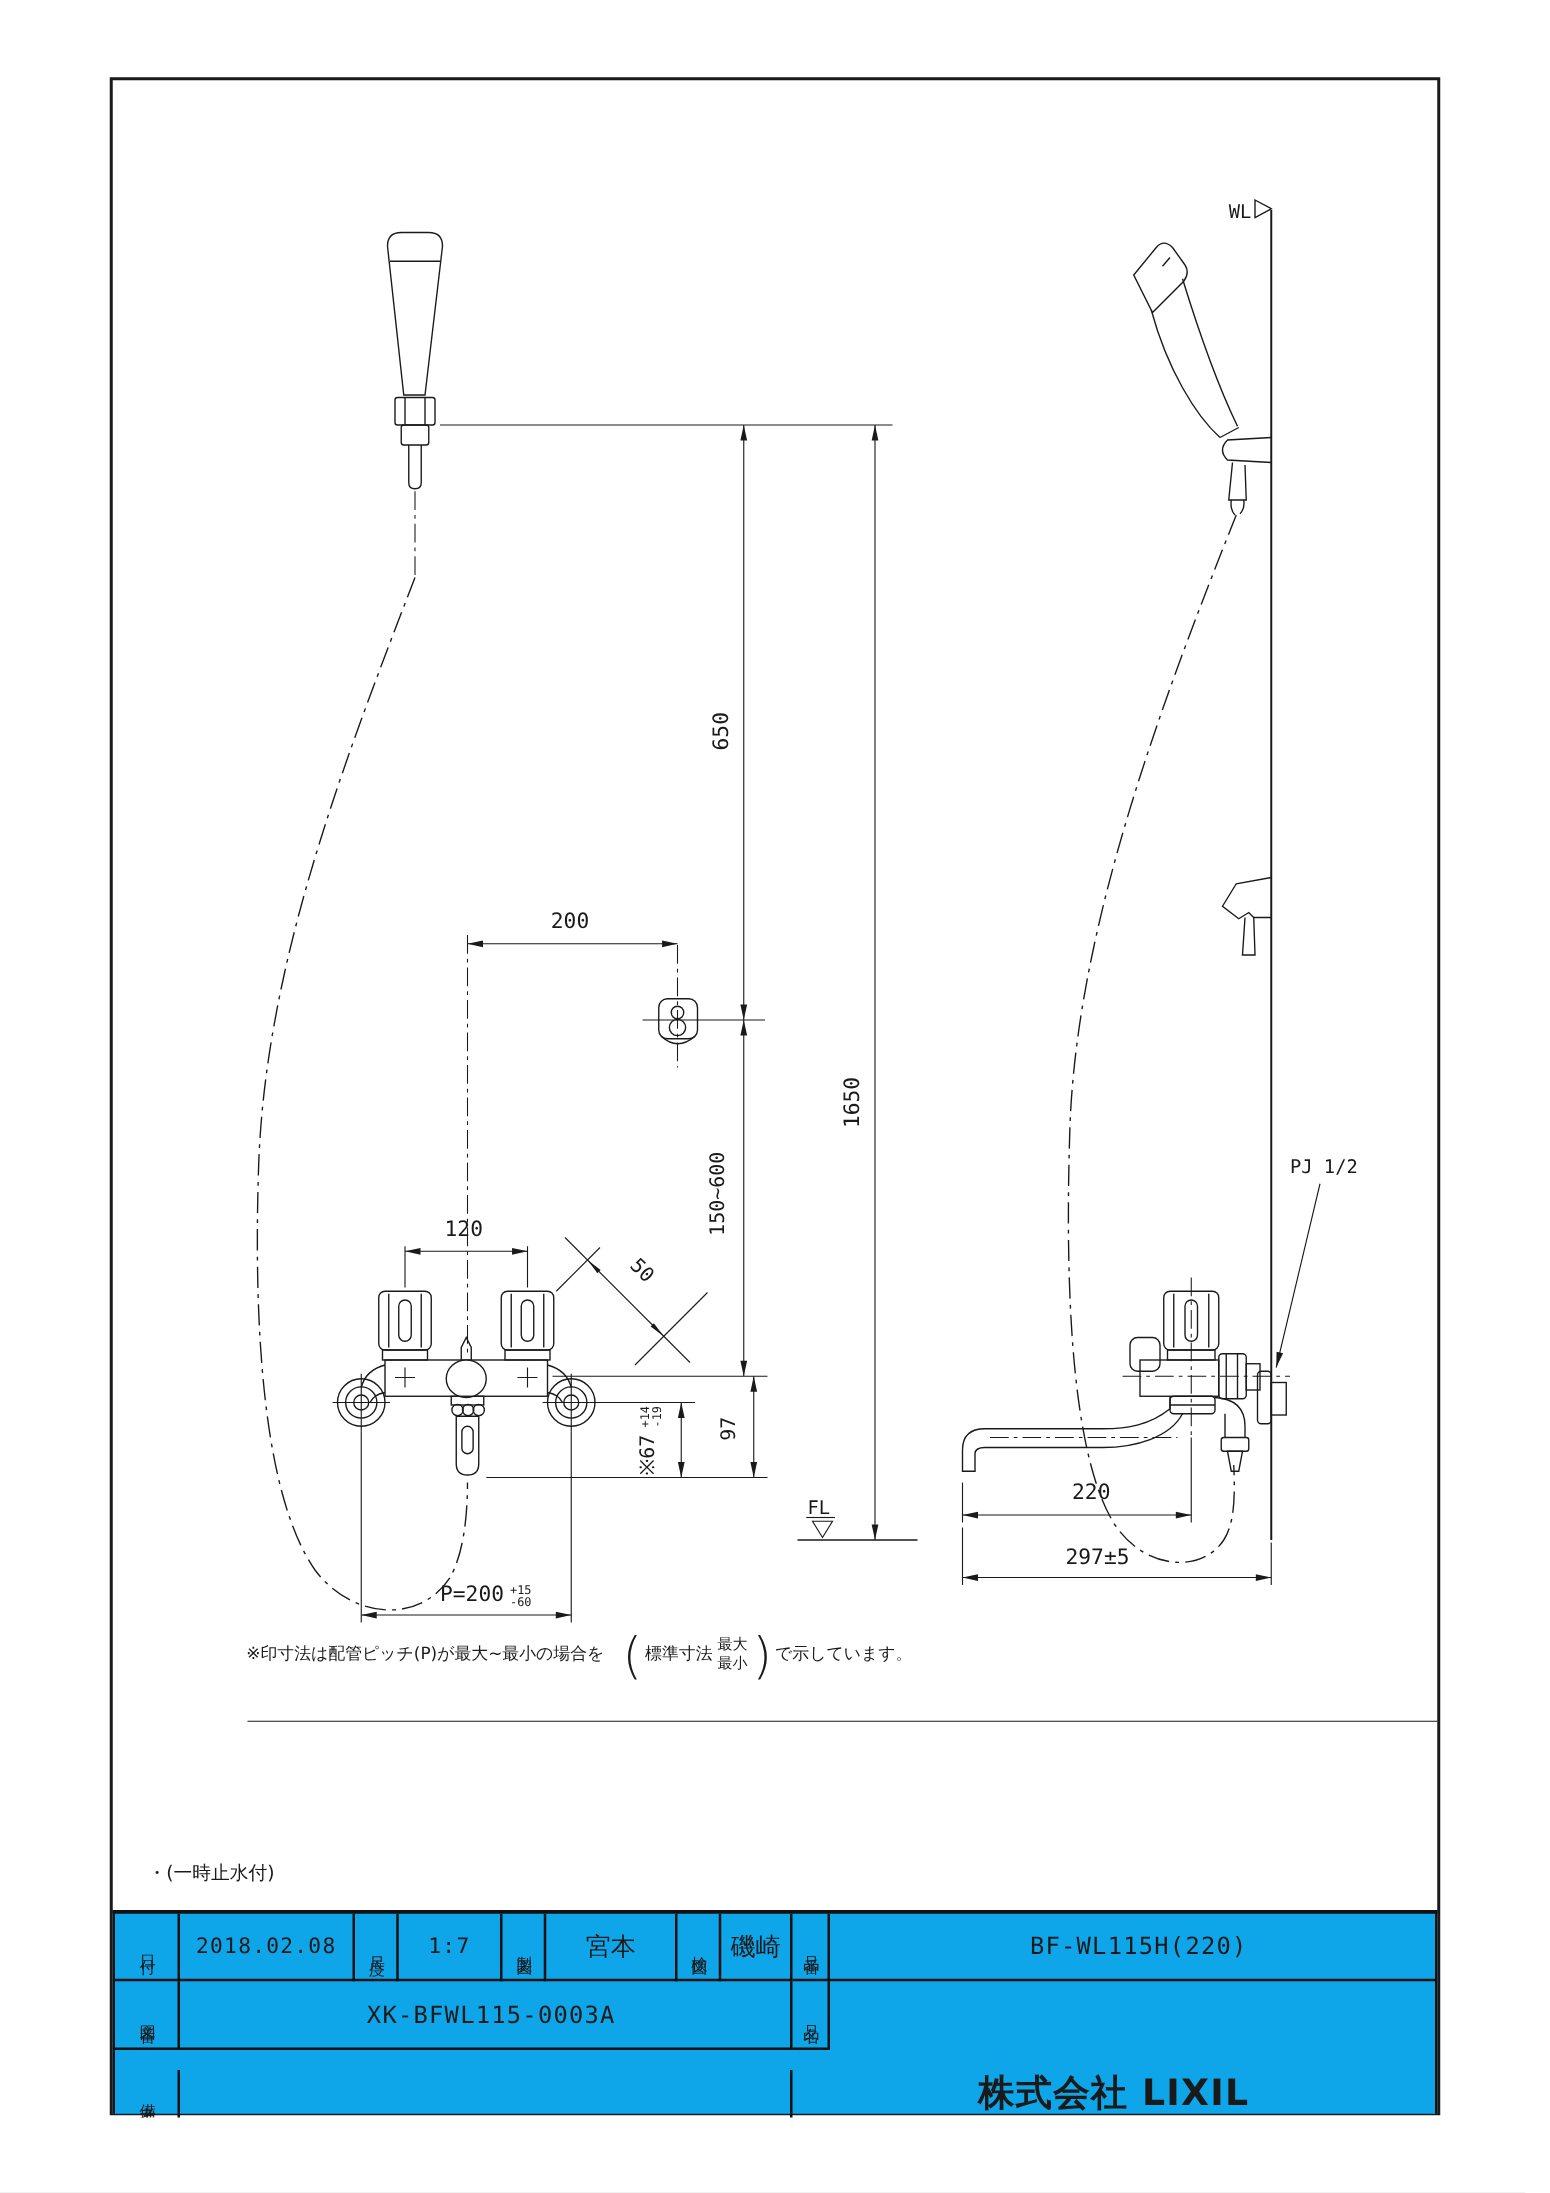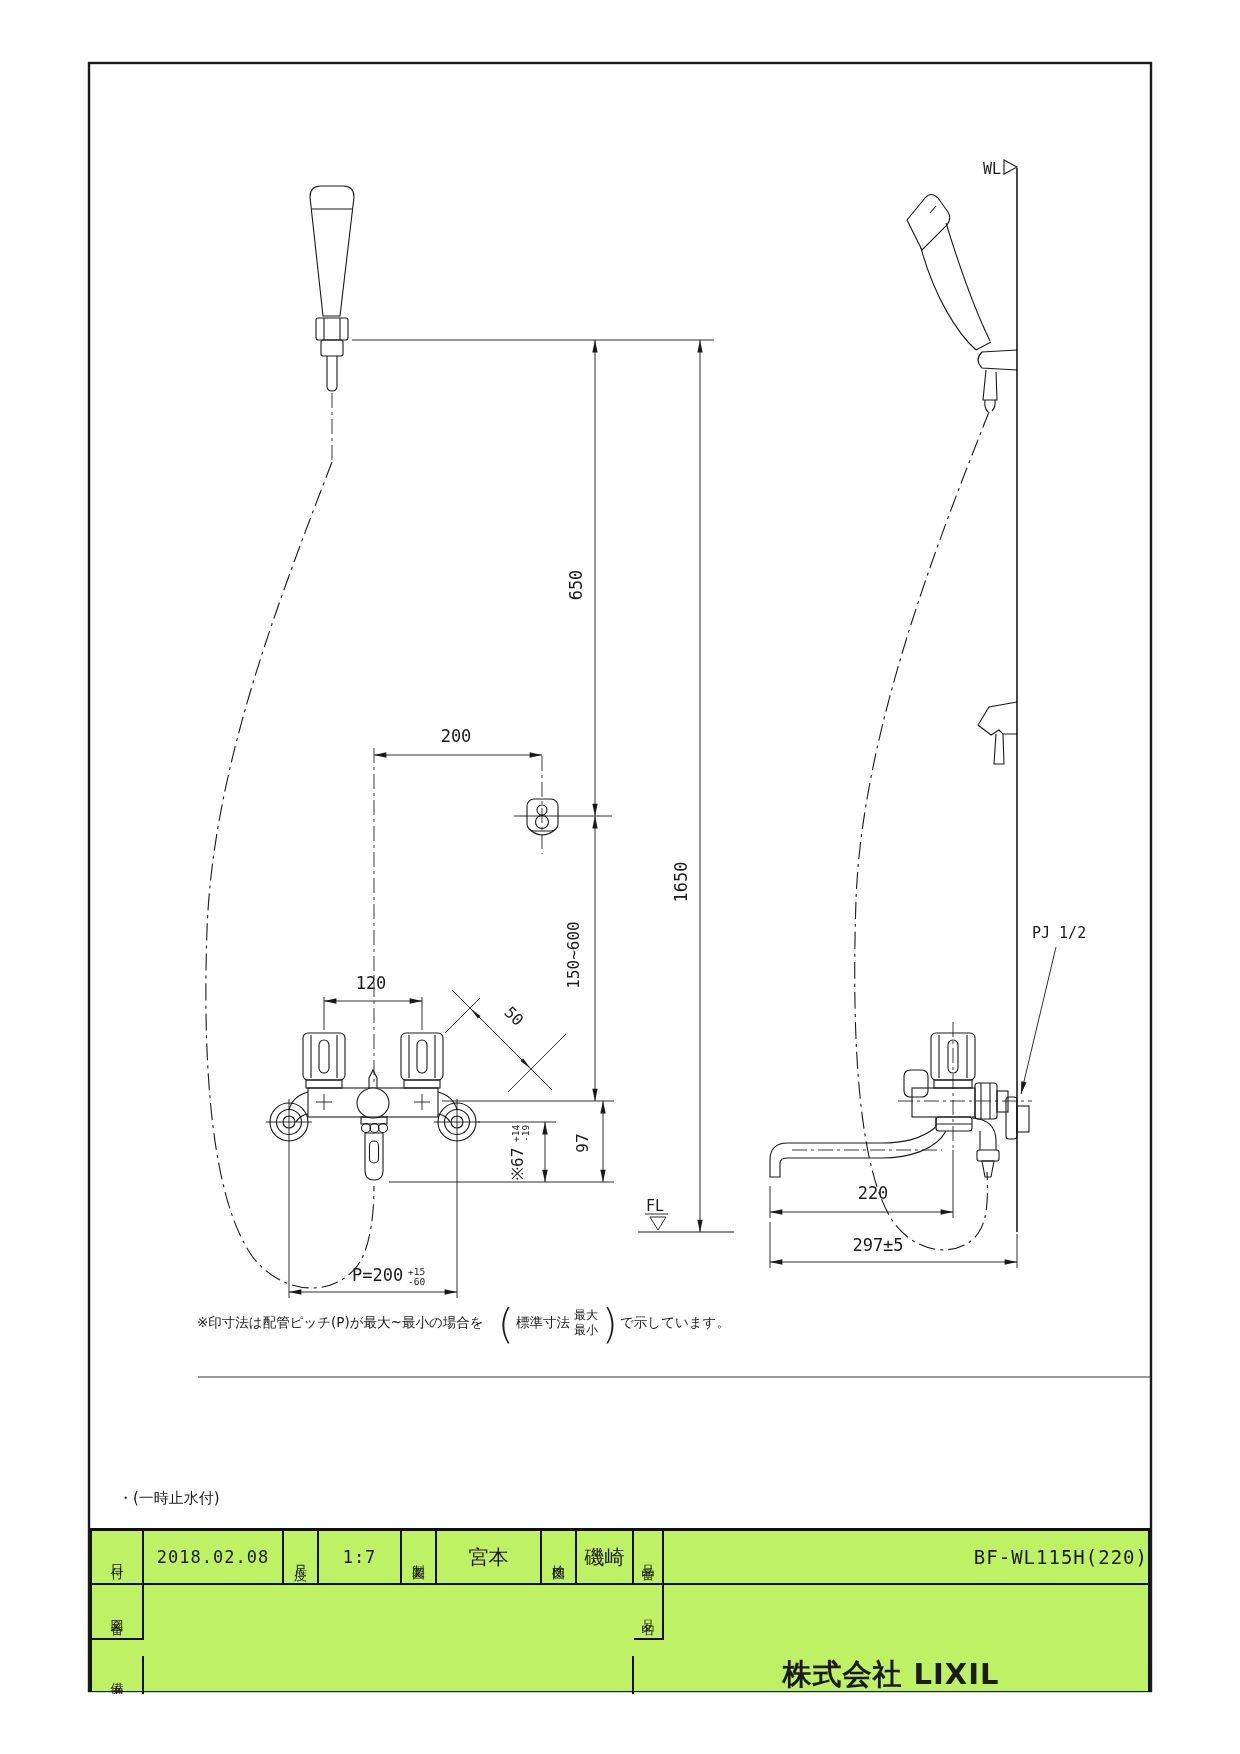--- a/index.html
+++ b/index.html
@@ -25,29 +25,29 @@
   .jpn  { font:15px "DejaVu Sans", sans-serif; }
   .paren{ font:200 40px "DejaVu Sans", sans-serif; }
 
   
   .tblock {
     position:absolute; left:90px; top:1528px; width:1060px; height:163px;
     display:grid; box-sizing:border-box;
     grid-template-columns:52px 140px 35px 83px 35px 105px 35px 57px 30px 1fr;
     grid-template-rows:54px 55px 54px;
     border:2px solid #111; border-top-width:3px; border-bottom:0;
-    background:#bef264;
+    background:#0ea5e9;
   }
   .cell {
     box-sizing:border-box; border-right:2px solid #111; border-bottom:2px solid #111;
     display:flex; align-items:center; justify-content:center; overflow:hidden;
   }
   .cell.nr { border-right:0; }
   .cell.nb { border-bottom:0;margin-top:16px; }
-  .cell.left { justify-content:flex-end; padding-left:10px; }
+  .cell.left { justify-content:center; padding-left:10px; }
   .vlab {
     writing-mode:vertical-rl; text-orientation:upright;
     font-size:13px; letter-spacing:3px; line-height:1;
     font-family:"DejaVu Sans", sans-serif;
   }
   .cad  { font-family:"DejaVu Sans Mono", monospace; font-size:17px; letter-spacing:1px; }
   .cadL { font-family:"DejaVu Sans Mono", monospace; font-size:19px; letter-spacing:1px; }
   .jpval{ font-family:Liberation Sans, sans-serif; font-size:20px; }
   .jpname{ font-family:"DejaVu Sans", sans-serif; font-size:18px; }
   .company{ font-family:"DejaVu Sans", sans-serif; font-size:29px; font-weight:bold; letter-spacing:1px; }
@@ -312,20 +312,23 @@
   <div class="cell" style="grid-row:1;grid-column:9">
         <span class="vlab">品番</span>
       </div>
   <div class="cell nr left" style="grid-row:1;grid-column:10">
         <span class="cadL">BF-WL115H(220)</span>
       </div>
 
   <div class="cell" style="grid-row:2;grid-column:1">
         <span class="vlab">図番</span>
       </div>
+  <div class="cell left" style="grid-row:2;grid-column:2/9">
+        <span class="cadL">XK-BFWL115-0003A</span>
+      </div>
   <div class="cell" style="grid-row:2;grid-column:9">
         <span class="vlab">品名</span>
       </div>
 
   <div class="cell nb" style="grid-row:3;grid-column:1">
         <span class="vlab">備考</span>
       </div>
   <div class="cell nb" style="grid-row:3;grid-column:2/9">
         <span class="jpval"></span>
       </div>

